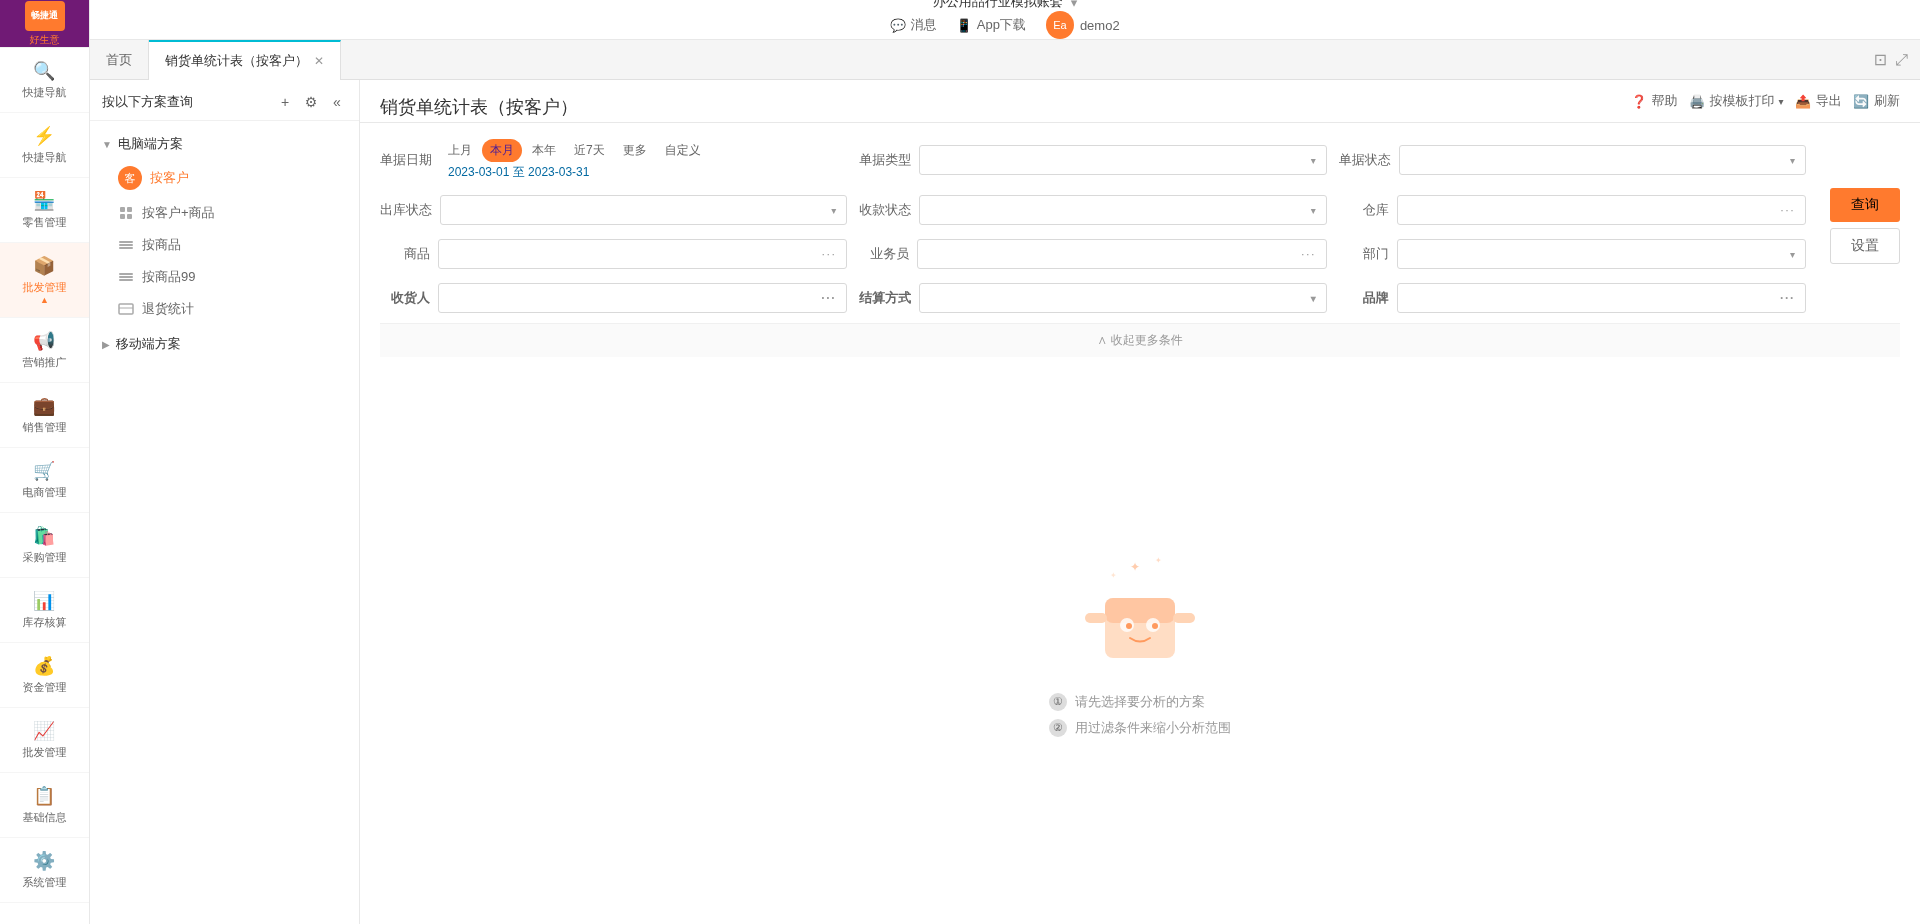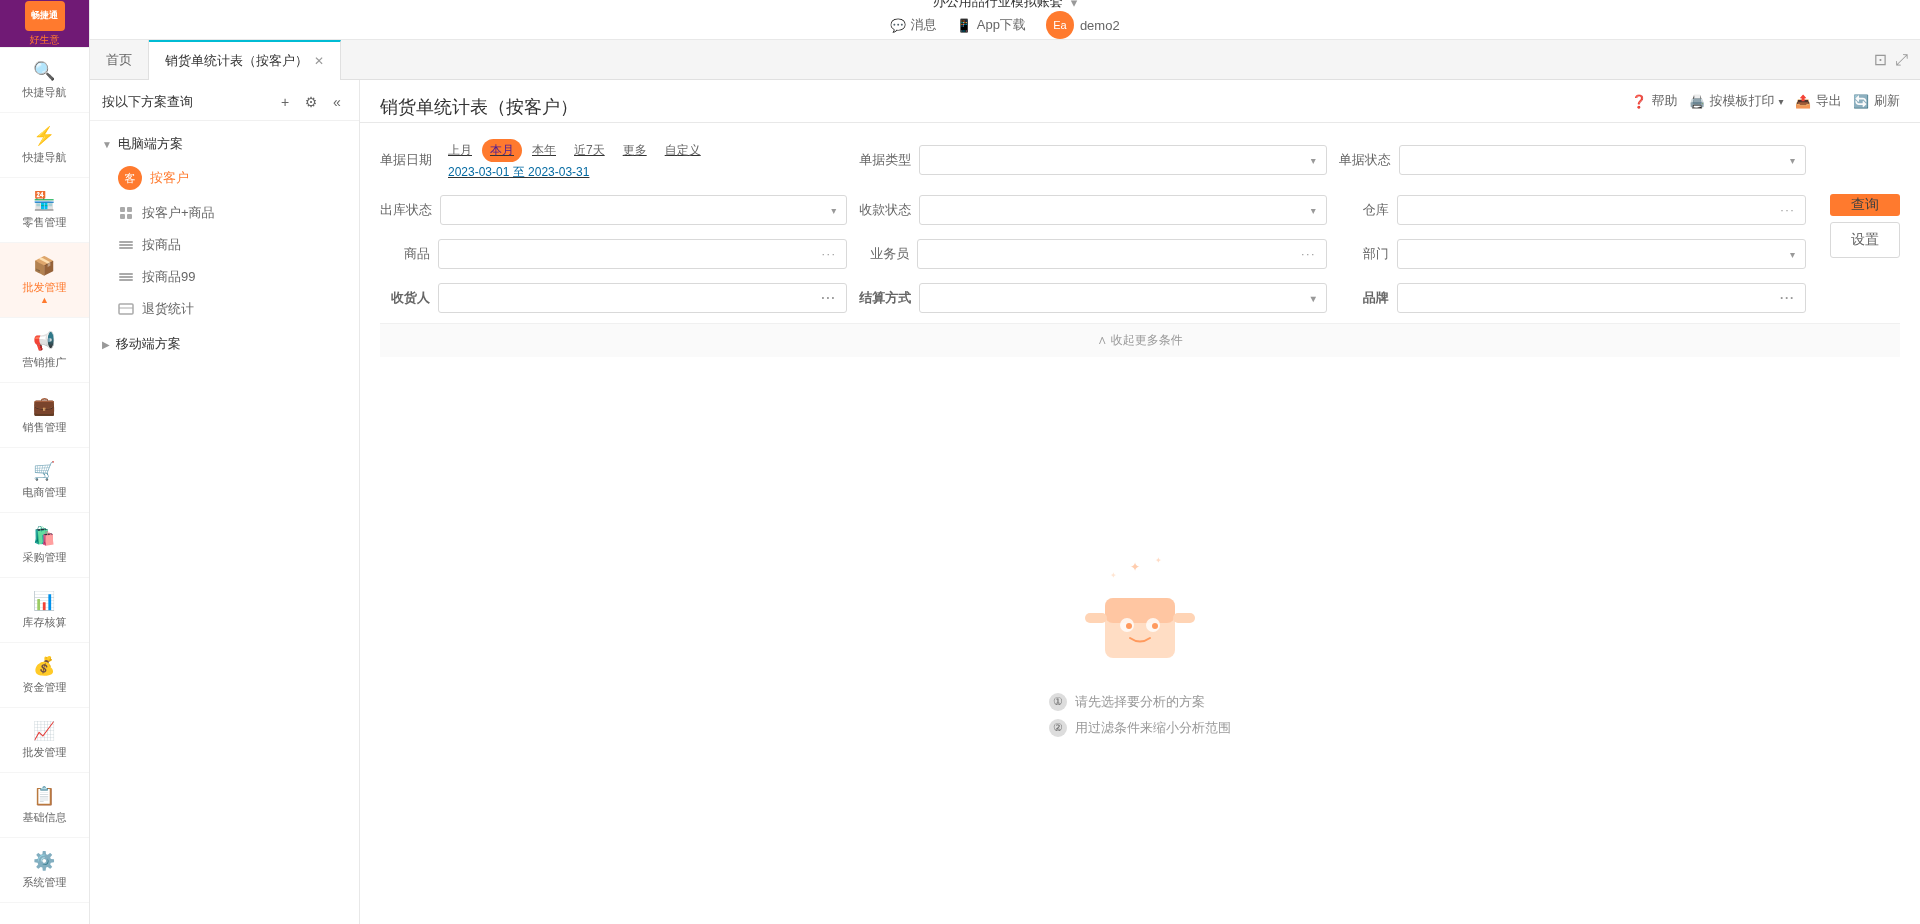--- a/index.html
+++ b/index.html
@@ -62,21 +62,21 @@
     .title-action { display: flex; align-items: center; gap: 4px; font-size: 13px; color: #666; cursor: pointer; }
 
     
     .filter-area { background: #fff; padding: 16px 20px; flex-shrink: 0; }
     .date-tab { padding: 3px 8px; font-size: 12px; cursor: pointer; color: #666; border-radius: 3px; }
     .date-tab.active { background: #ff7a2e; color: #4c1d95; border-radius: 12px; }
     .date-range { font-size: 12px; color: #0369a1; margin-left: 8px; }
 
     
     .query-actions { display: flex; flex-direction: column; gap: 6px; margin-left: 12px; flex-shrink: 0; }
-    .btn-query { background: #ff7a2e; color: #404040; border: none; padding: 2px 20px; border-radius: 3px; cursor: pointer; font-size: 14px; }
+    .btn-query { background: #ff7a2e; color: #000000; border: none; padding: 8px 20px; border-radius: 3px; cursor: pointer; font-size: 14px; }
     .btn-settings { background: #fff; color: #666; border: 1px solid #d9d9d9; padding: 8px 20px; border-radius: 3px; cursor: pointer; font-size: 14px; }
 
     
     .collapse-bar { display: flex; justify-content: center; align-items: center; padding: 8px; background: #fafafa; border-top: 1px solid #f0f0f0; cursor: pointer; }
     .collapse-text { font-size: 12px; color: #999; }
 
     
     .empty-state { flex: 1; display: flex; flex-direction: column; align-items: center; justify-content: center; background: #fff; }
     .empty-illustration { width: 120px; height: 120px; margin-bottom: 20px; position: relative; }
     .empty-hints { list-style: none; }
@@ -306,21 +306,21 @@
       </div>
 
       <div class="filter-area">
         <div style="display:flex; align-items:center; gap:12px;">
           <div style="flex:1;">
 
             <div class="filter-grid-row">
 
               <div class="filter-cell">
                 <span class="filter-cell-label">单据日期</span>
-                <div style="flex:1; display:flex; flex-direction:column; gap:2px;text-decoration:underline;">
+                <div style="flex:1; display:flex; flex-direction:column; gap:2px;">
                   <div style="display:flex; align-items:center; gap:2px; flex-wrap:wrap;">
                     <span class="date-tab">上月</span>
                     <span class="date-tab active">本月</span>
                     <span class="date-tab">本年</span>
                     <span class="date-tab">近7天</span>
                     <span class="date-tab">更多</span>
                     <span class="date-tab">自定义</span>
                   </div>
                   <span class="date-range">2023-03-01 至 2023-03-31</span>
                 </div>

